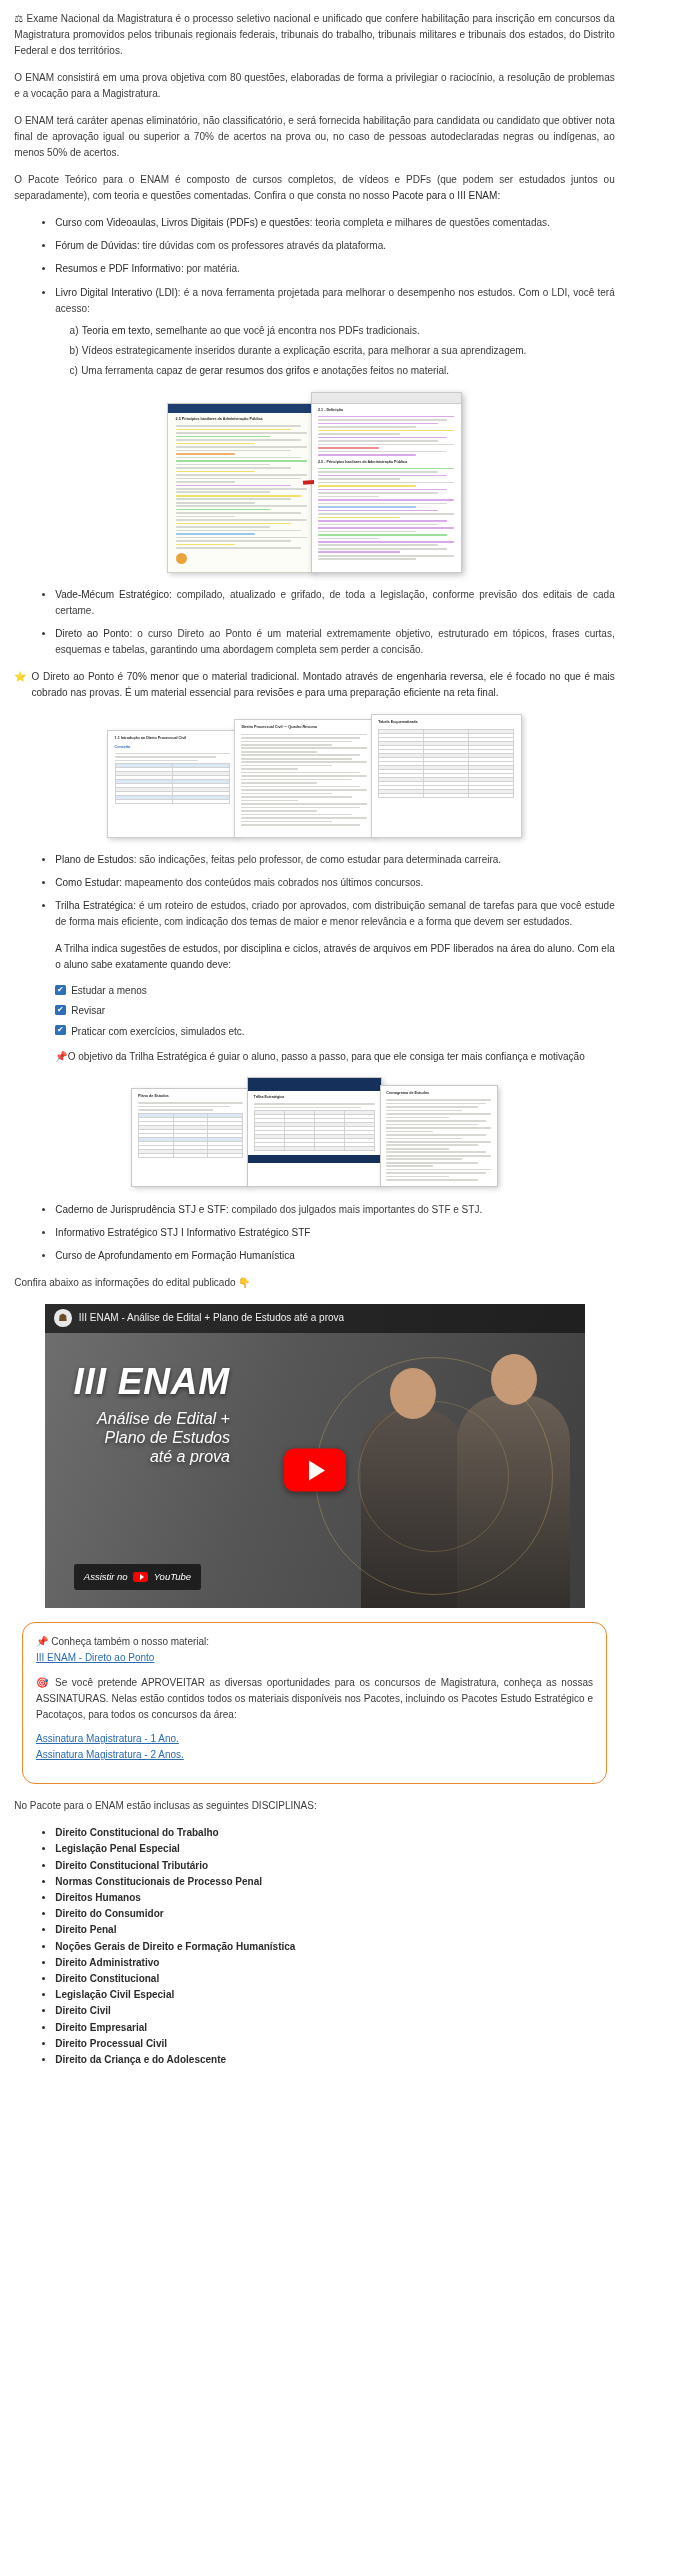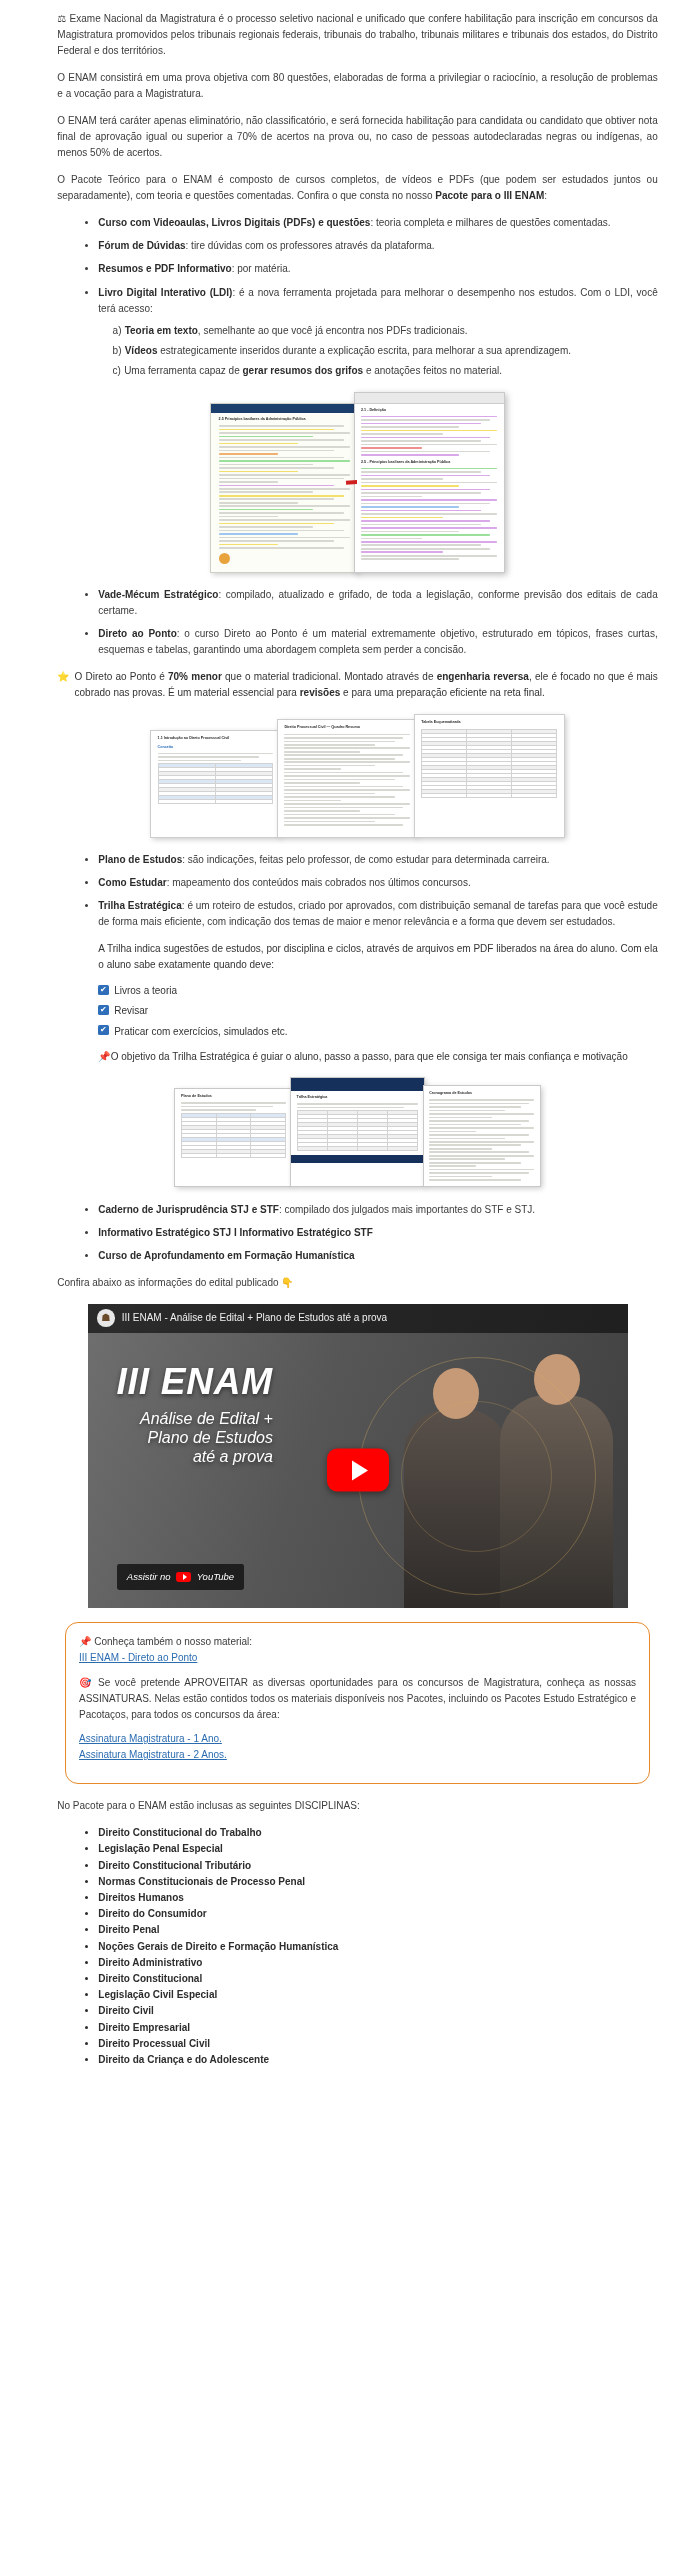--- a/index.html
+++ b/index.html
@@ -11,42 +11,41 @@
   body {
     width: 683px;
     font-family: "Liberation Sans", sans-serif;
     color: #333333;
     font-size: 10.3px;
     line-height: 1.55;
   }
   .page {
     width: 629px;
     padding: 11px 14.3px 16px 14.3px;
-    margin-left: 43px;
   }
   p {
     margin: 0 0 11px 0;
     text-align: justify;
     color: #3b3b3b;
     font-size: 10px;
     line-height: 1.6;
   }
   .bullets {
     margin: 0 0 11px 0;
     padding-left: 41px;
   }
   .bullets li {
     margin-bottom: 7.2px;
     text-align: justify;
     font-size: 10px;
     line-height: 1.6;
     color: #3b3b3b;
   }
   .bullets li::marker { color: #3b3b3b; }
-  b, strong { font-weight: bold; color: #2c2c2c; }
+  b, strong { font-weight: normal; color: #2c2c2c; }
   .sub-list {
     list-style: none;
     margin: 6.4px 0 3.2px 0;
     padding-left: 14.3px;
   }
   .sub-list li {
     margin-bottom: 4px;
     text-align: justify;
     font-size: 10px;
     line-height: 1.6;
@@ -645,21 +644,21 @@
     <li><b>Plano de Estudos</b><span>: são indicações, feitas pelo professor, de como estudar para determinada carreira.</span></li>
     <li><b>Como Estudar</b><span>: mapeamento dos conteúdos mais cobrados nos últimos concursos.</span></li>
     <li><b>Trilha Estratégica</b><span>: é um roteiro de estudos, criado por aprovados,  com distribuição semanal de tarefas para que você estude de forma mais eficiente, com indicação dos temas de maior e menor relevância e a forma que devem ser estudados.</span></li>
   </ul>
 
   <div class="indent-block">A Trilha indica sugestões de estudos, por disciplina e ciclos, através de arquivos em PDF liberados na área do aluno. Com ela o aluno sabe exatamente quando deve:</div>
 
   <ul class="check-list">
     <li>
         <span class="cbox">✔</span>
-        <span>Livros a teoria</span>
+        <span>Estudar a menos</span>
       </li>
     <li>
         <span class="cbox">✔</span>
         <span>Revisar</span>
       </li>
     <li>
         <span class="cbox">✔</span>
         <span>Praticar com exercícios, simulados etc.</span>
       </li>
   </ul>

